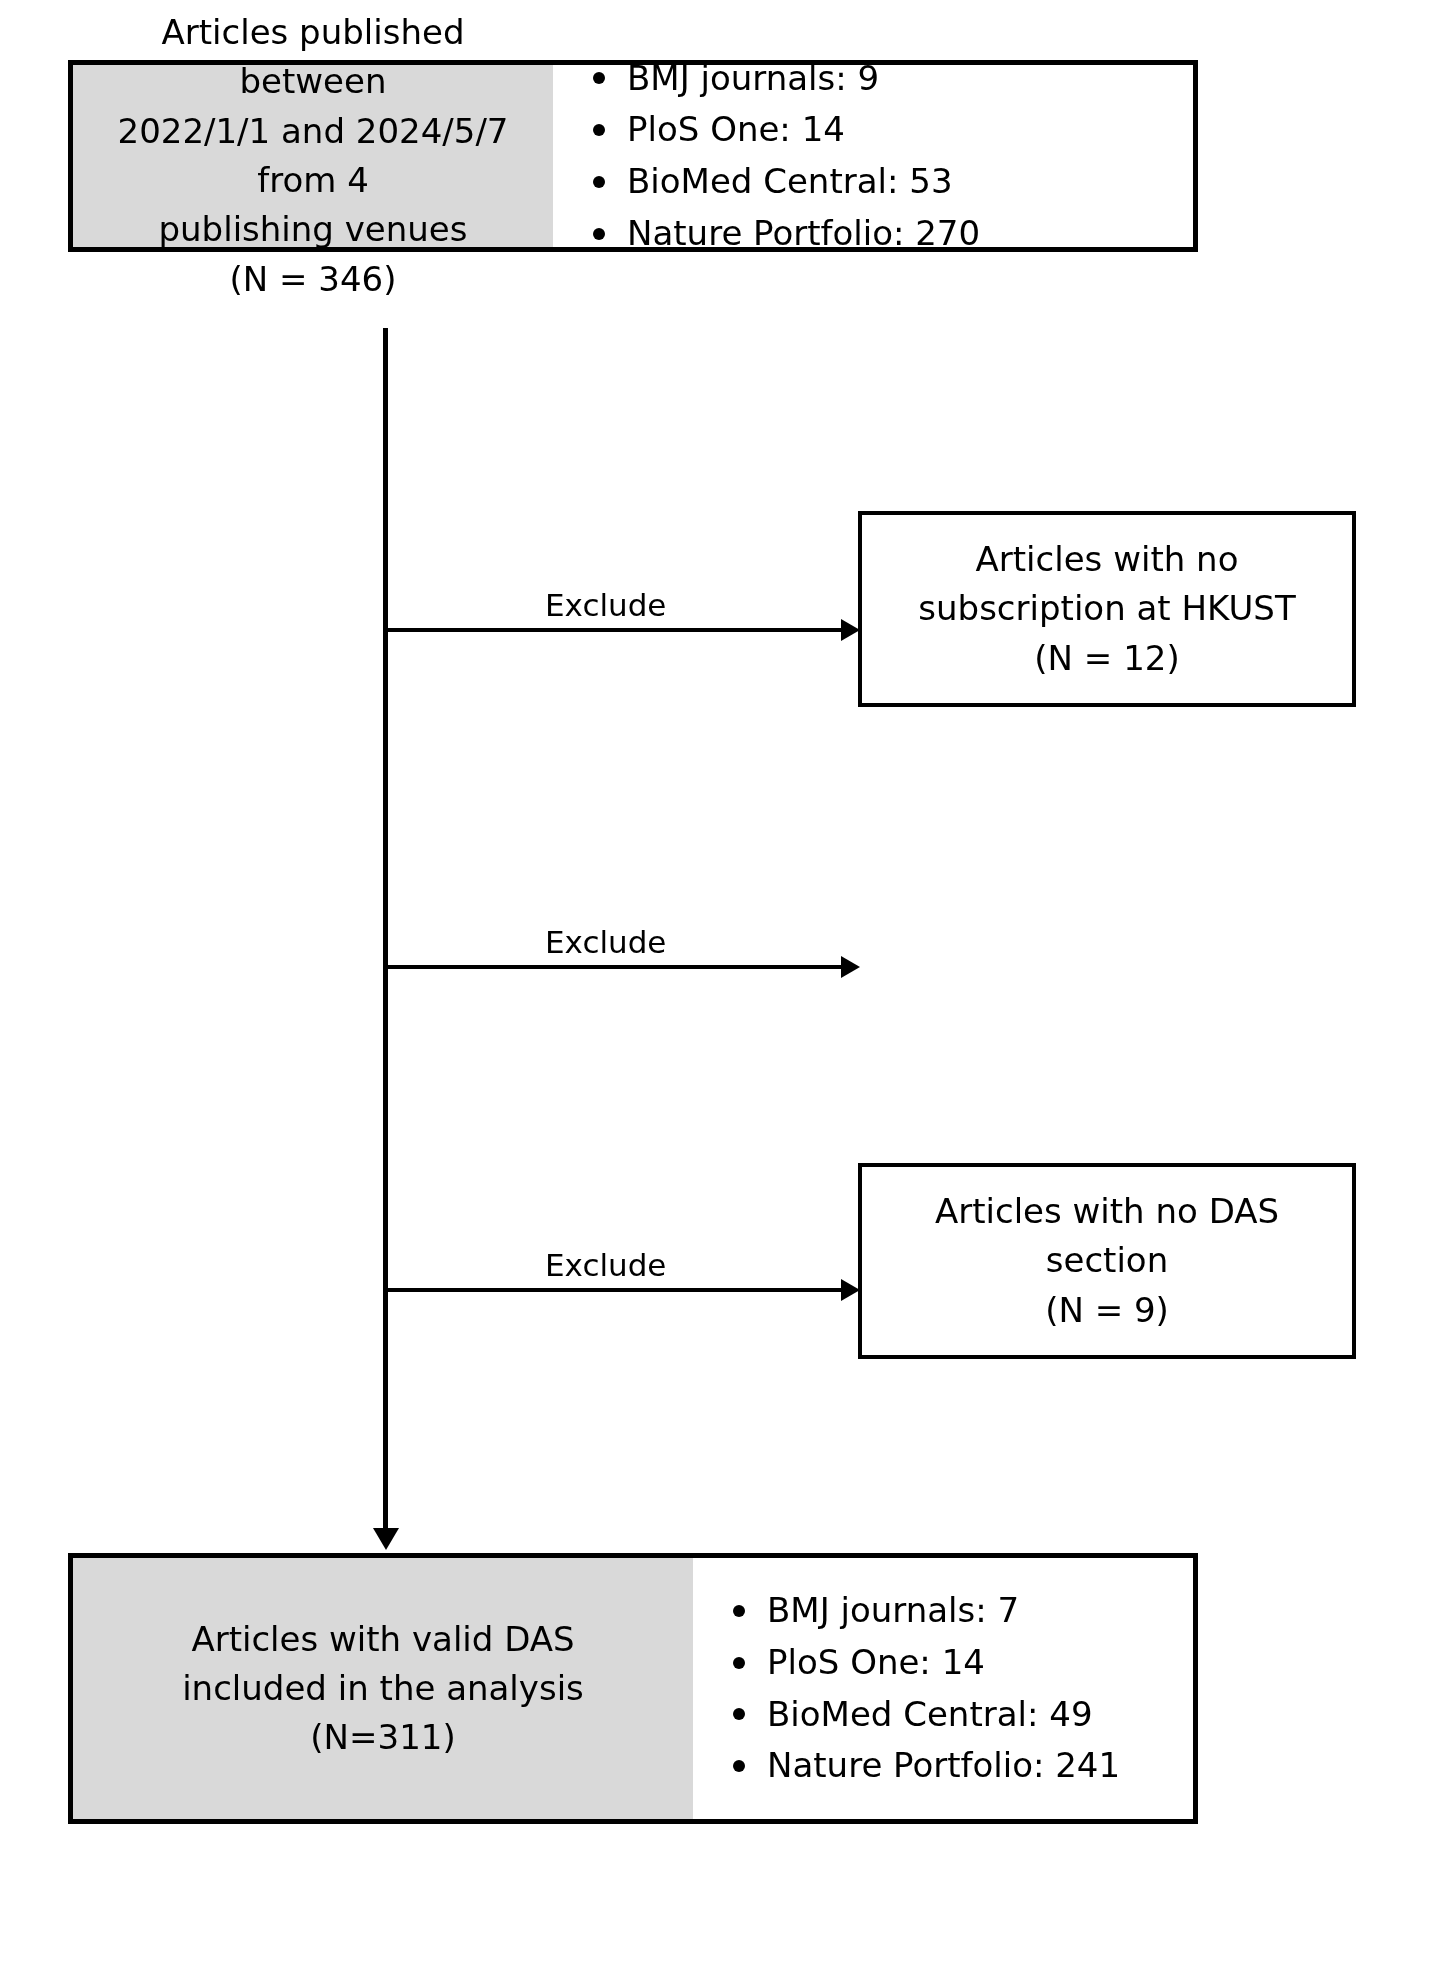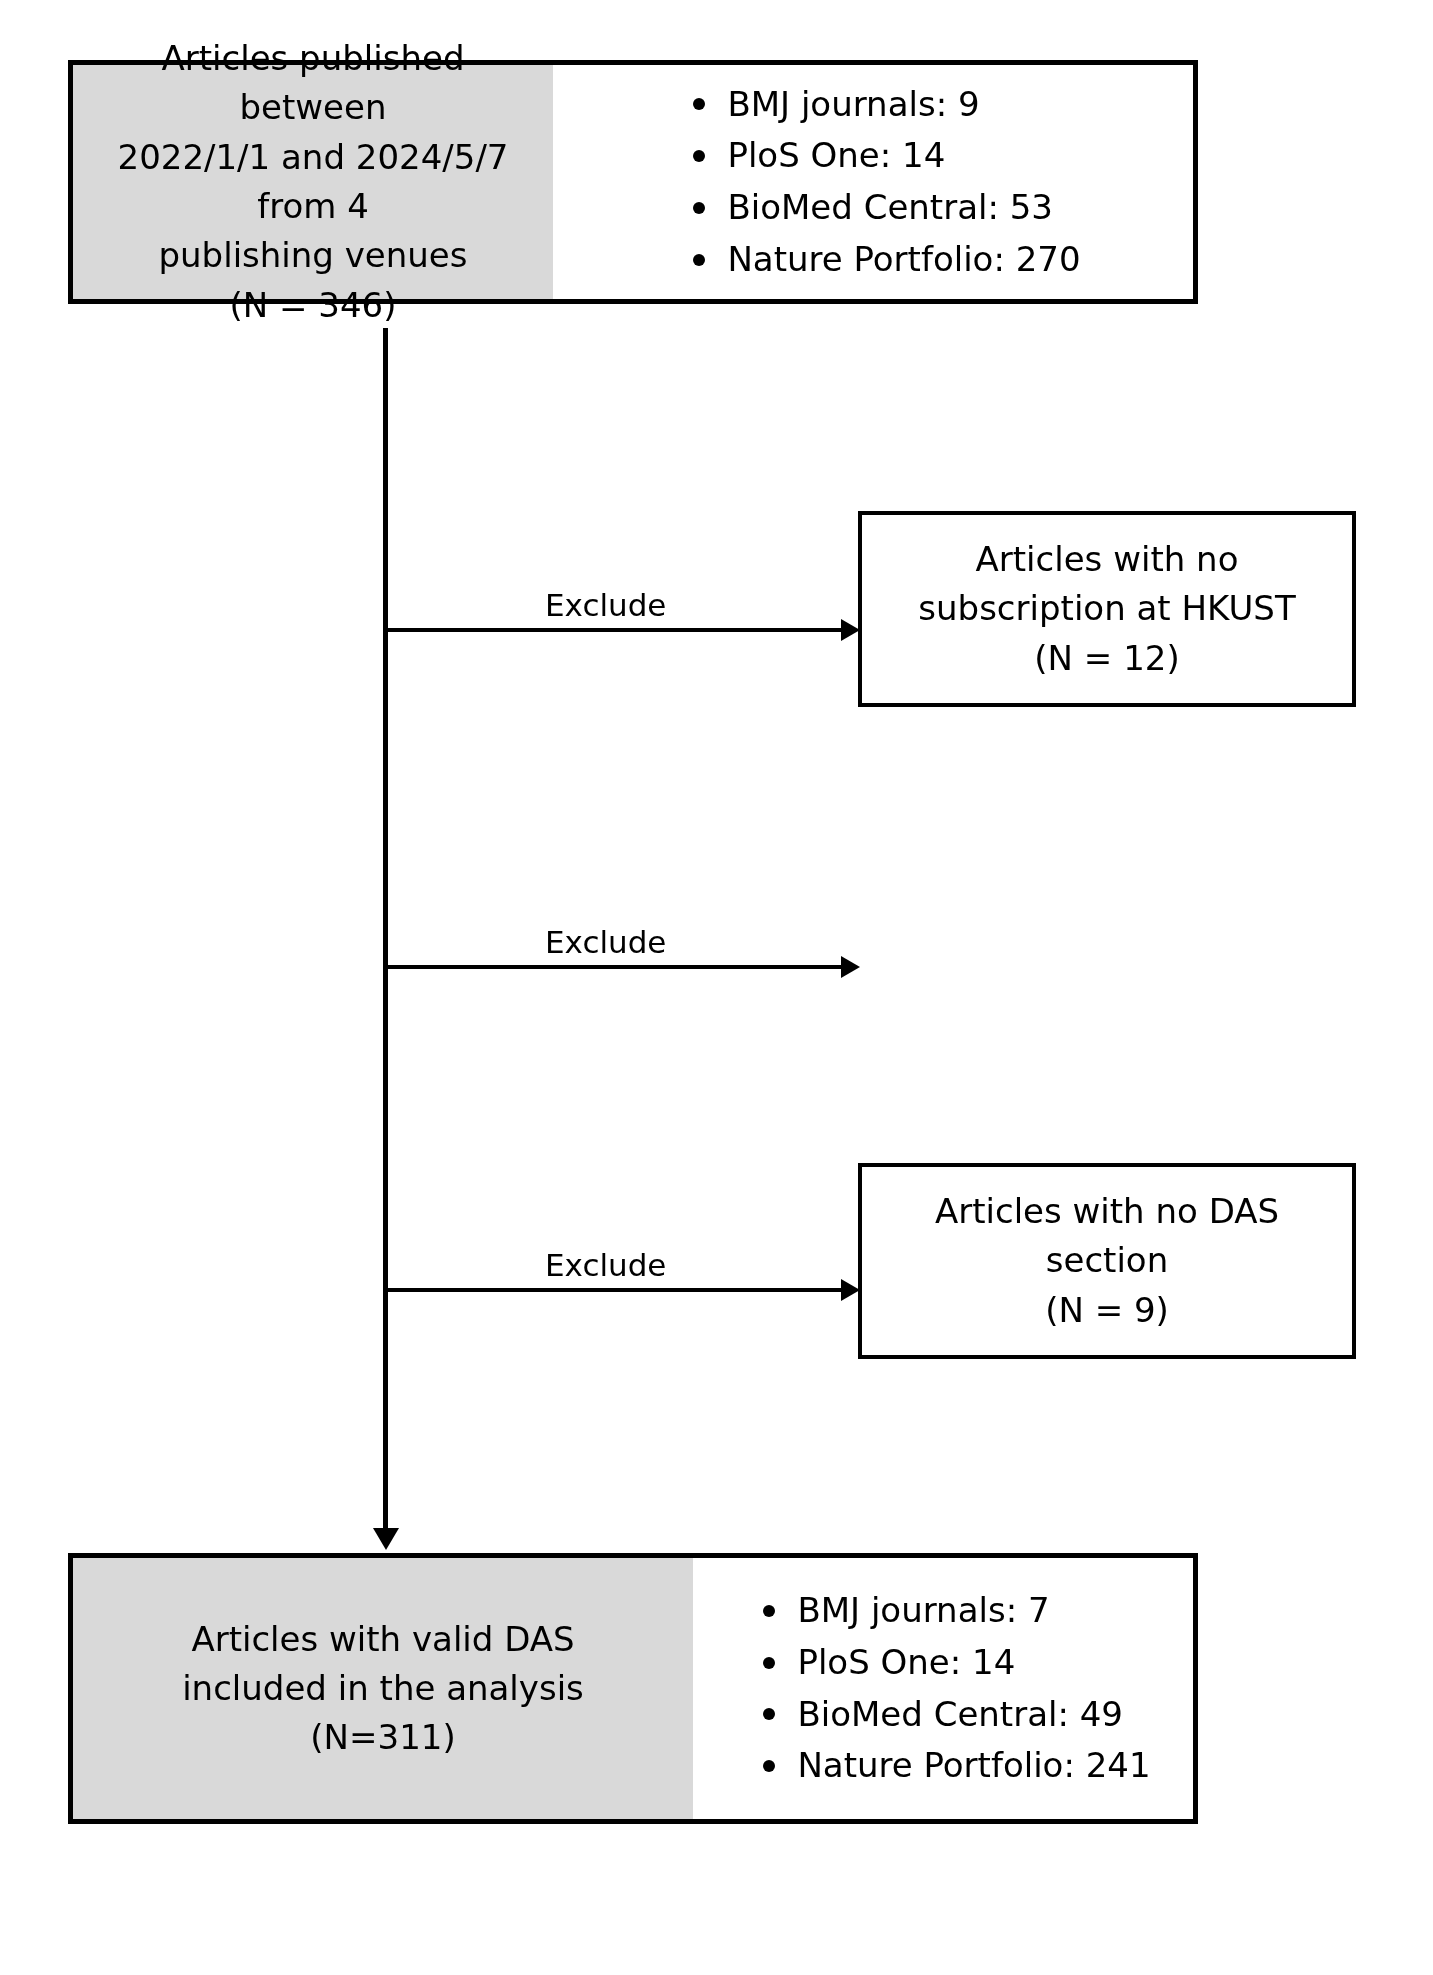--- a/index.html
+++ b/index.html
@@ -38,21 +38,21 @@
     display: flex;
     align-items: center;
     justify-content: center;
     padding: 6px 10px;
   }
   .pane-right {
     background: #ffffff;
     flex: 1 1 auto;
     display: flex;
     align-items: center;
-    justify-content: center;
+    justify-content: flex-start;
     padding: 6px 12px 6px 34px;
   }
 
   .node-title {
     text-align: center;
     font-size: 34px;
     line-height: 1.45;
     white-space: pre-line;
   }
 
@@ -123,21 +123,21 @@
     font-size: 31px;
     line-height: 1;
     white-space: nowrap;
   }
 </style>
 </head>
 <body>
 
 <div id="flowchart">
 
-  <div class="node" id="node-source" style="left:68px; top:60px; width:1130px; height:244px;">
+  <div class="node" id="node-source" style="left:68px; top:60px; width:1130px; height:192px;">
     <div class="pane-left" style="width:480px;">
       <div class="node-title">Articles published between
 2022/1/1 and 2024/5/7 from 4
 publishing venues
 (N = 346)</div>
     </div>
     <div class="pane-right">
       <ul class="venue-list">
         <li><span>BMJ journals: 9</span></li>
         <li><span>PloS One: 14</span></li>

